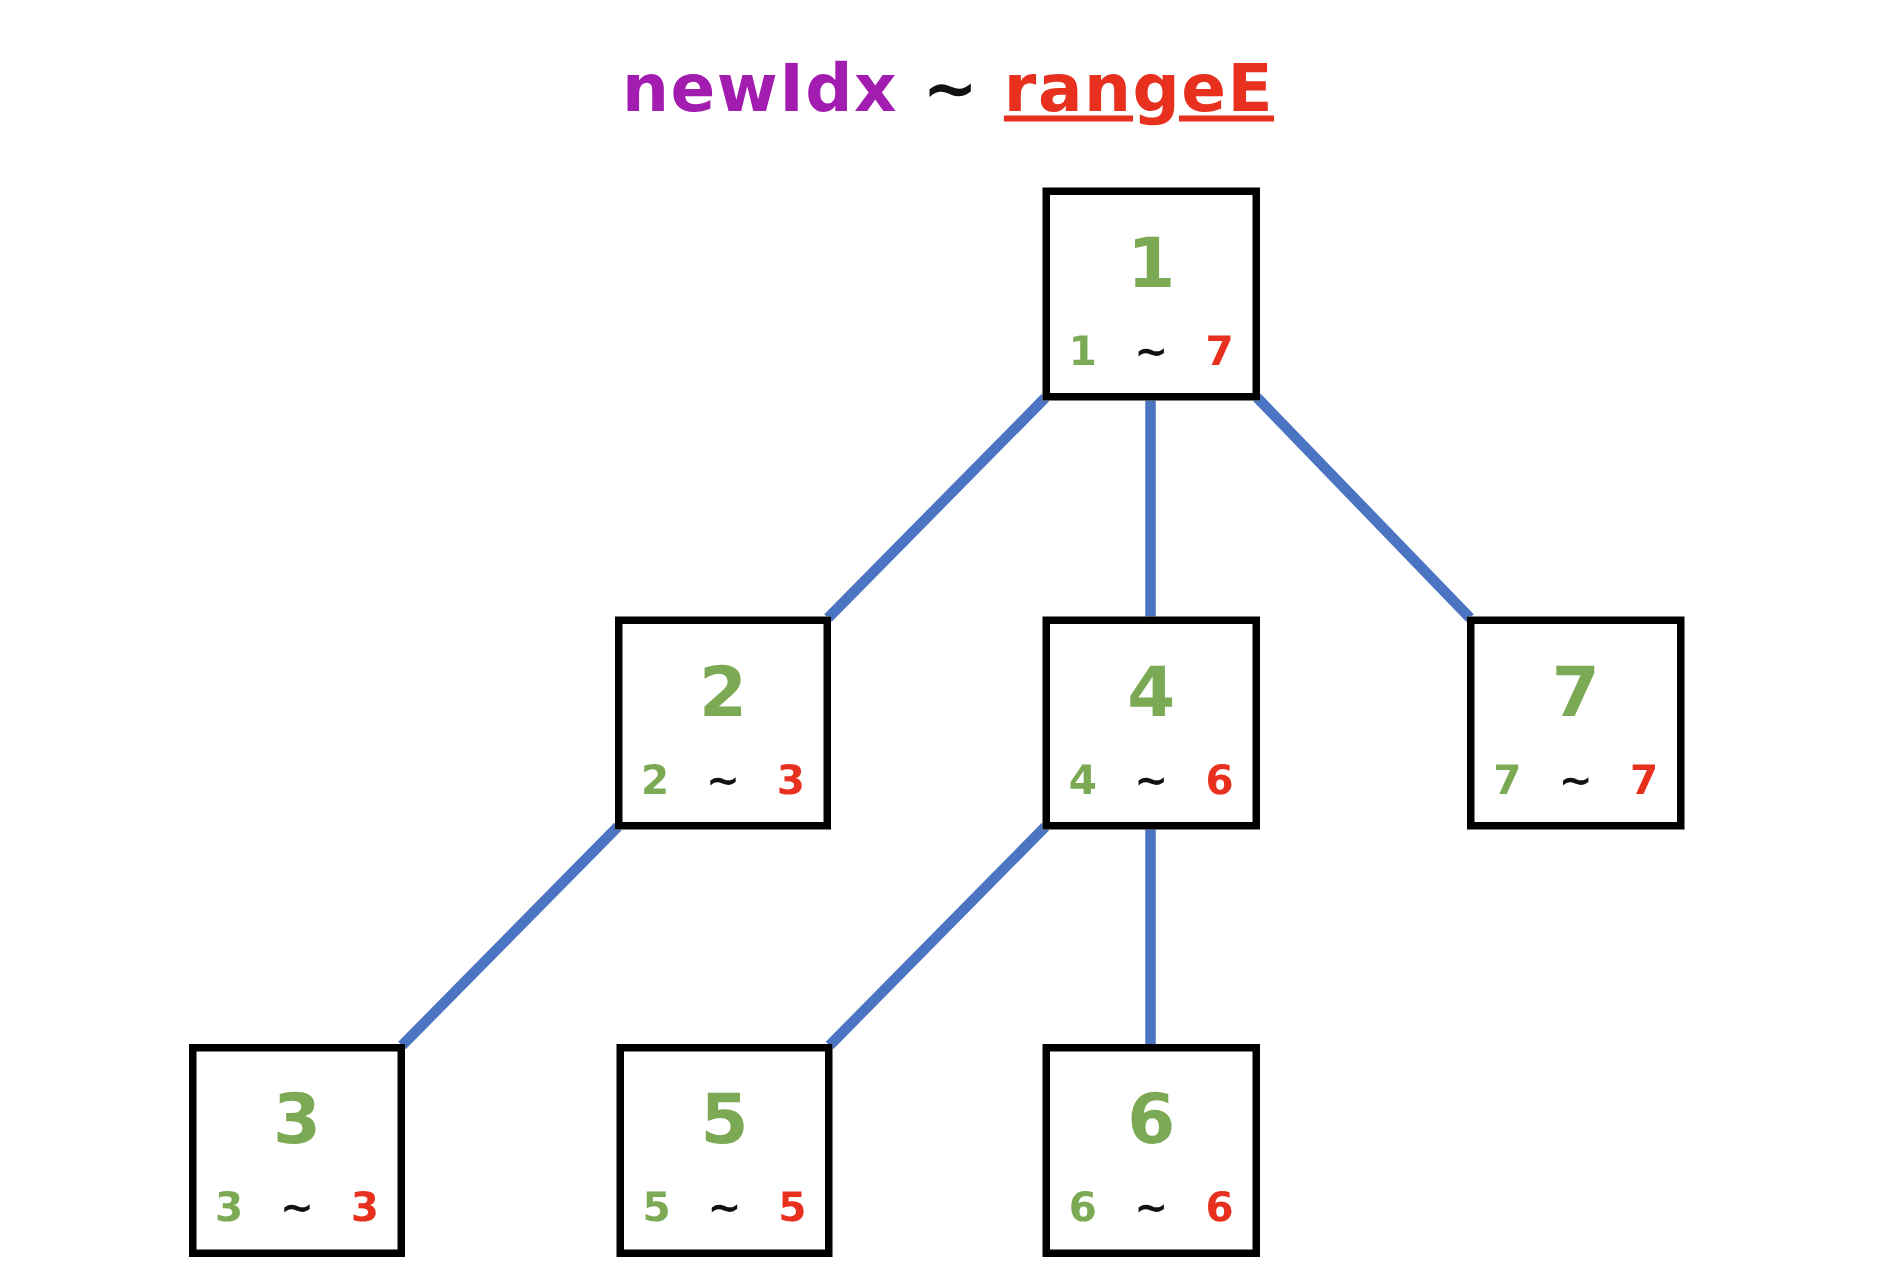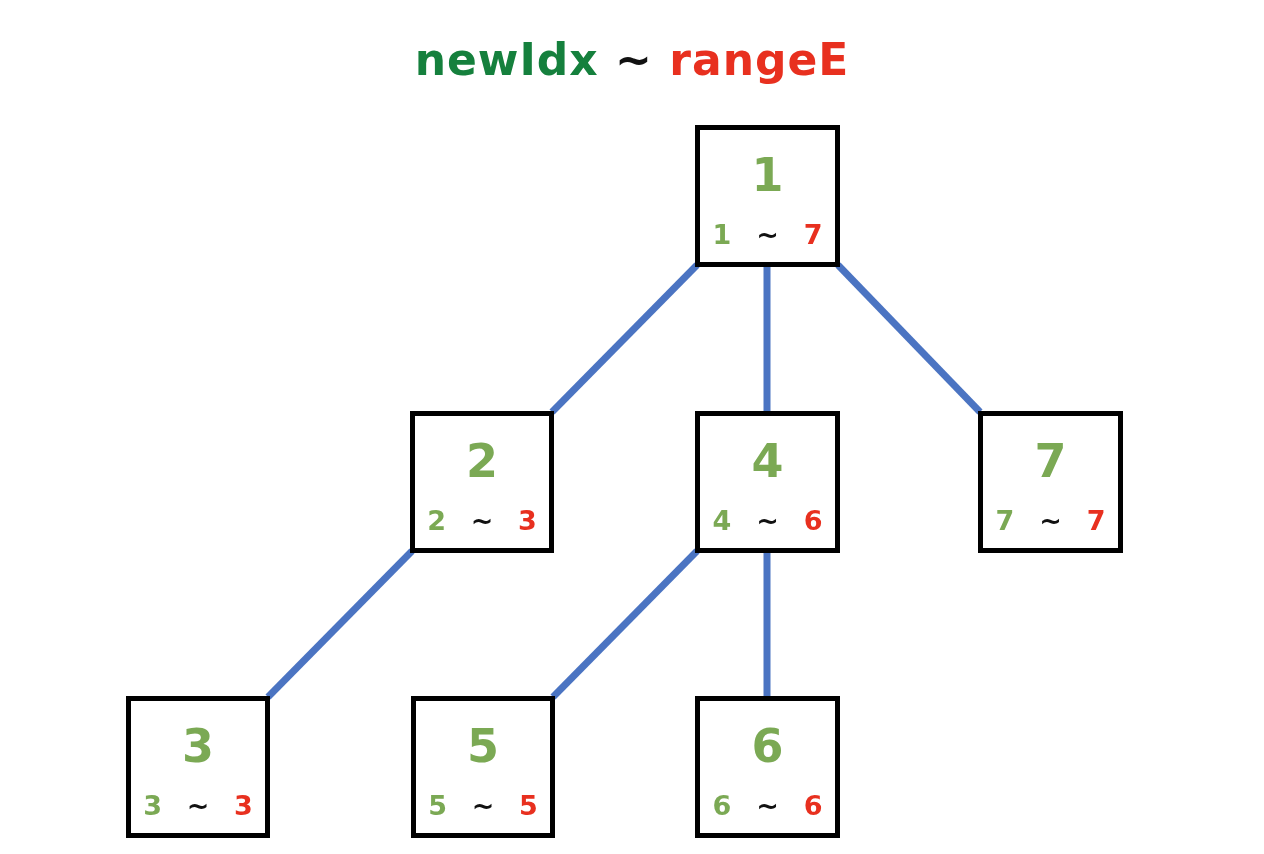--- a/index.html
+++ b/index.html
@@ -20,22 +20,22 @@
     left: 0;
     top: 34px;
     width: 1264px;
     text-align: center;
     font-family: "DejaVu Sans", sans-serif;
     font-size: 44px;
     font-weight: bold;
     letter-spacing: 1px;
     white-space: pre;
   }
-  .t-green { color: #15803d; }
-  .t-red   { color: #e8301f; }
+  .t-green { color: #a21caf; }
+  .t-red   { color: #e8301f; text-decoration: underline; }
   .t-black { color: #111111; }
   #edges {
     position: absolute;
     left: 0;
     top: 0;
     width: 1264px;
     height: 854px;
   }
   .node {
     position: absolute;

